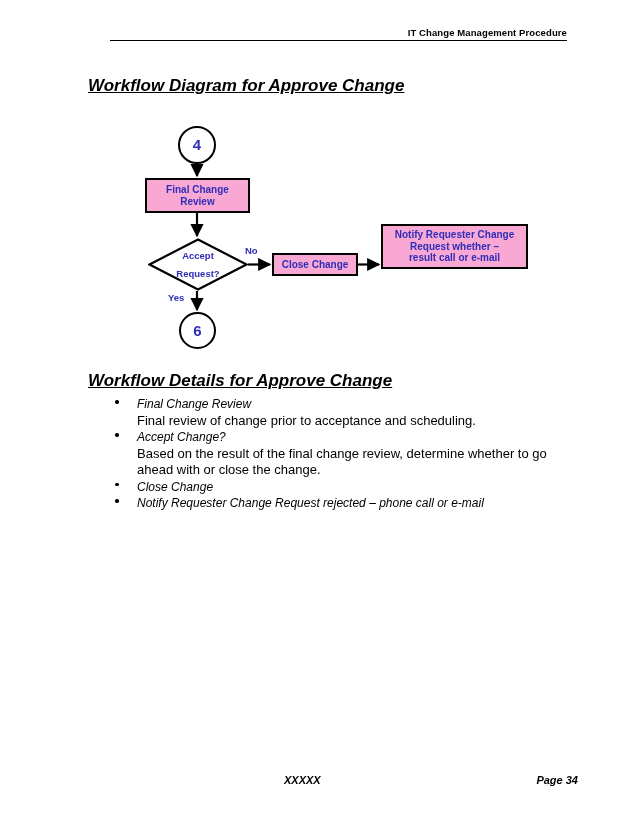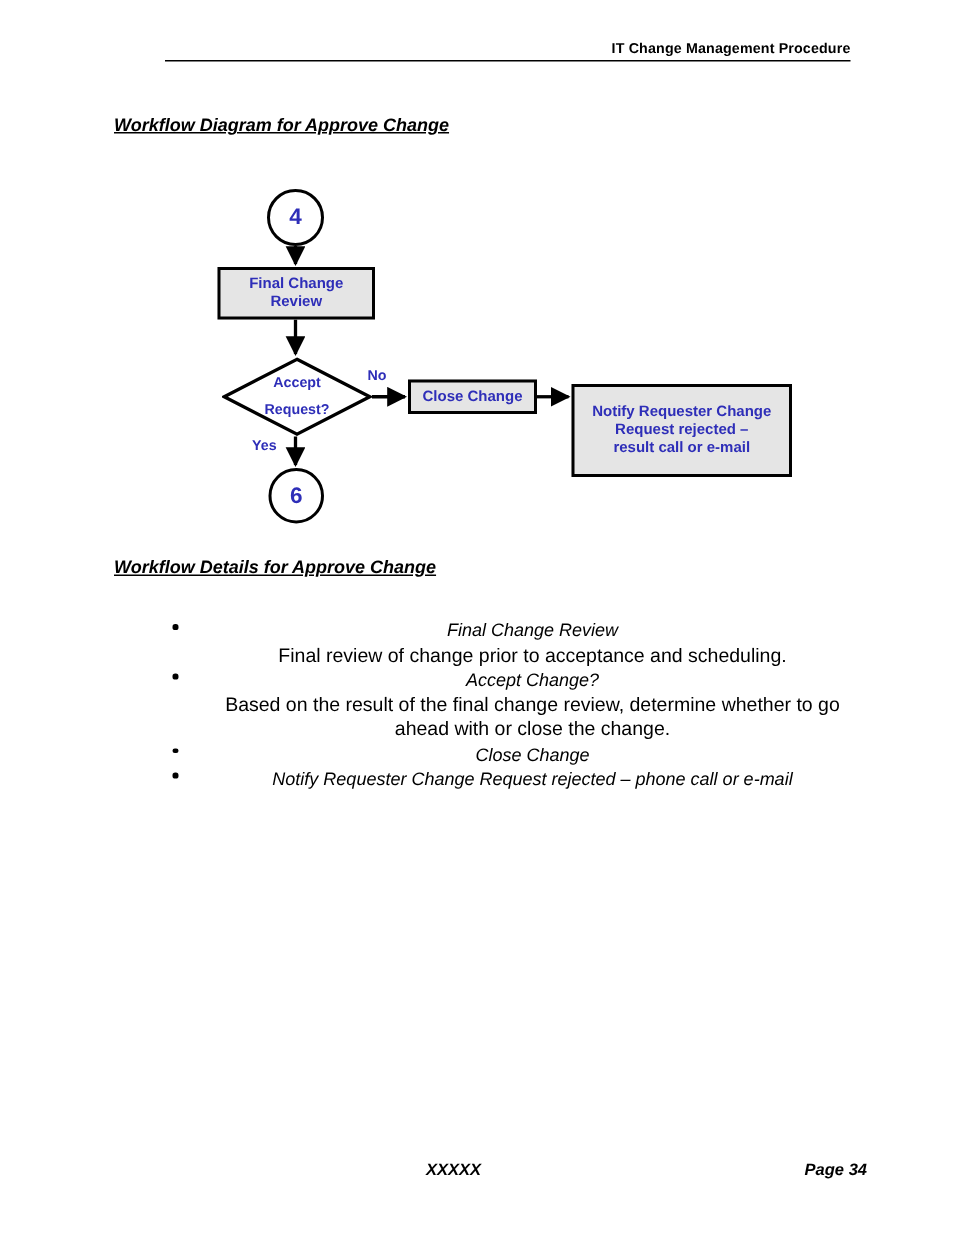--- a/index.html
+++ b/index.html
@@ -32,22 +32,22 @@
     font-size: 9.5px;
     font-weight: bold;
     letter-spacing: 0.1px;
     white-space: nowrap;
     text-align: right;
   }
 
   
   .section-heading {
     position: absolute;
-    left: 76px;
-    font-size: 12px;
+    left: 88px;
+    font-size: 17px;
     font-weight: bold;
     font-style: italic;
     text-decoration: underline;
     white-space: nowrap;
   }
   #heading-diagram { top: 76px; }
   #heading-details { top: 371px; }
 
   
   .flow {
@@ -70,27 +70,27 @@
     line-height: 1.18;
   }
   .circle {
     border: 2.2px solid #000;
     border-radius: 50%;
     background: #fff;
     font-size: 15px;
   }
   .rect {
     border: 2.2px solid #000;
-    background: #e5e5e5;
+    background: #f9a8d4;
   }
 
   #node-start      { left: 178px; top: 126px; width: 38px;  height: 38px; }
   #node-final      { left: 145px; top: 178px; width: 105px; height: 35px; font-size: 10px; }
   #node-close      { left: 272px; top: 253px; width: 86px;  height: 23px; font-size: 10px; }
-  #node-notify     { left: 381px; top: 256px; width: 147px; height: 62px; font-size: 10px; }
+  #node-notify     { left: 381px; top: 224px; width: 147px; height: 45px; font-size: 10px; }
   #node-end        { left: 179px; top: 312px; width: 37px;  height: 37px; }
 
   
   .diamond-wrap { position: absolute; left: 148px; top: 238px; width: 100px; height: 53px; text-align: right; }
   .diamond-wrap svg { position: absolute; left: 0; top: 0; }
   .diamond-label {
     position: absolute;
     left: 0; top: 0;
     width: 100px; height: 53px;
     display: flex; flex-direction: column;
@@ -107,23 +107,22 @@
     font-size: 9.5px;
     white-space: nowrap;
   }
   #label-no  { left: 245px; top: 245px; }
   #label-yes { left: 168px; top: 292px; }
 
   
   .details {
     position: absolute;
     left: 113px;
-    top: 412px;
+    top: 396px;
     width: 460px;
-    text-align: center;
   }
   .bullet-item {
     position: relative;
     padding-left: 24px;
     margin-bottom: 0px;
   }
   .bullet-dot {
     position: absolute;
     left: 2px;
     top: 4px;
@@ -201,21 +200,21 @@
 </div>
 
 <div class="edge-label" id="label-no">No</div>
 <div class="edge-label" id="label-yes">Yes</div>
 
 <div class="node rect" id="node-close">Close Change</div>
 
 <div class="node rect" id="node-notify">
   <div>
     <span>Notify Requester Change</span><br>
-    <span>Request rejected –</span><br>
+    <span>Request whether –</span><br>
     <span>result call or e-mail</span>
   </div>
 </div>
 
 <div class="node circle" id="node-end">6</div>
 
 <div class="section-heading" id="heading-details">Workflow Details for Approve Change</div>
 
 <div class="details">
 

